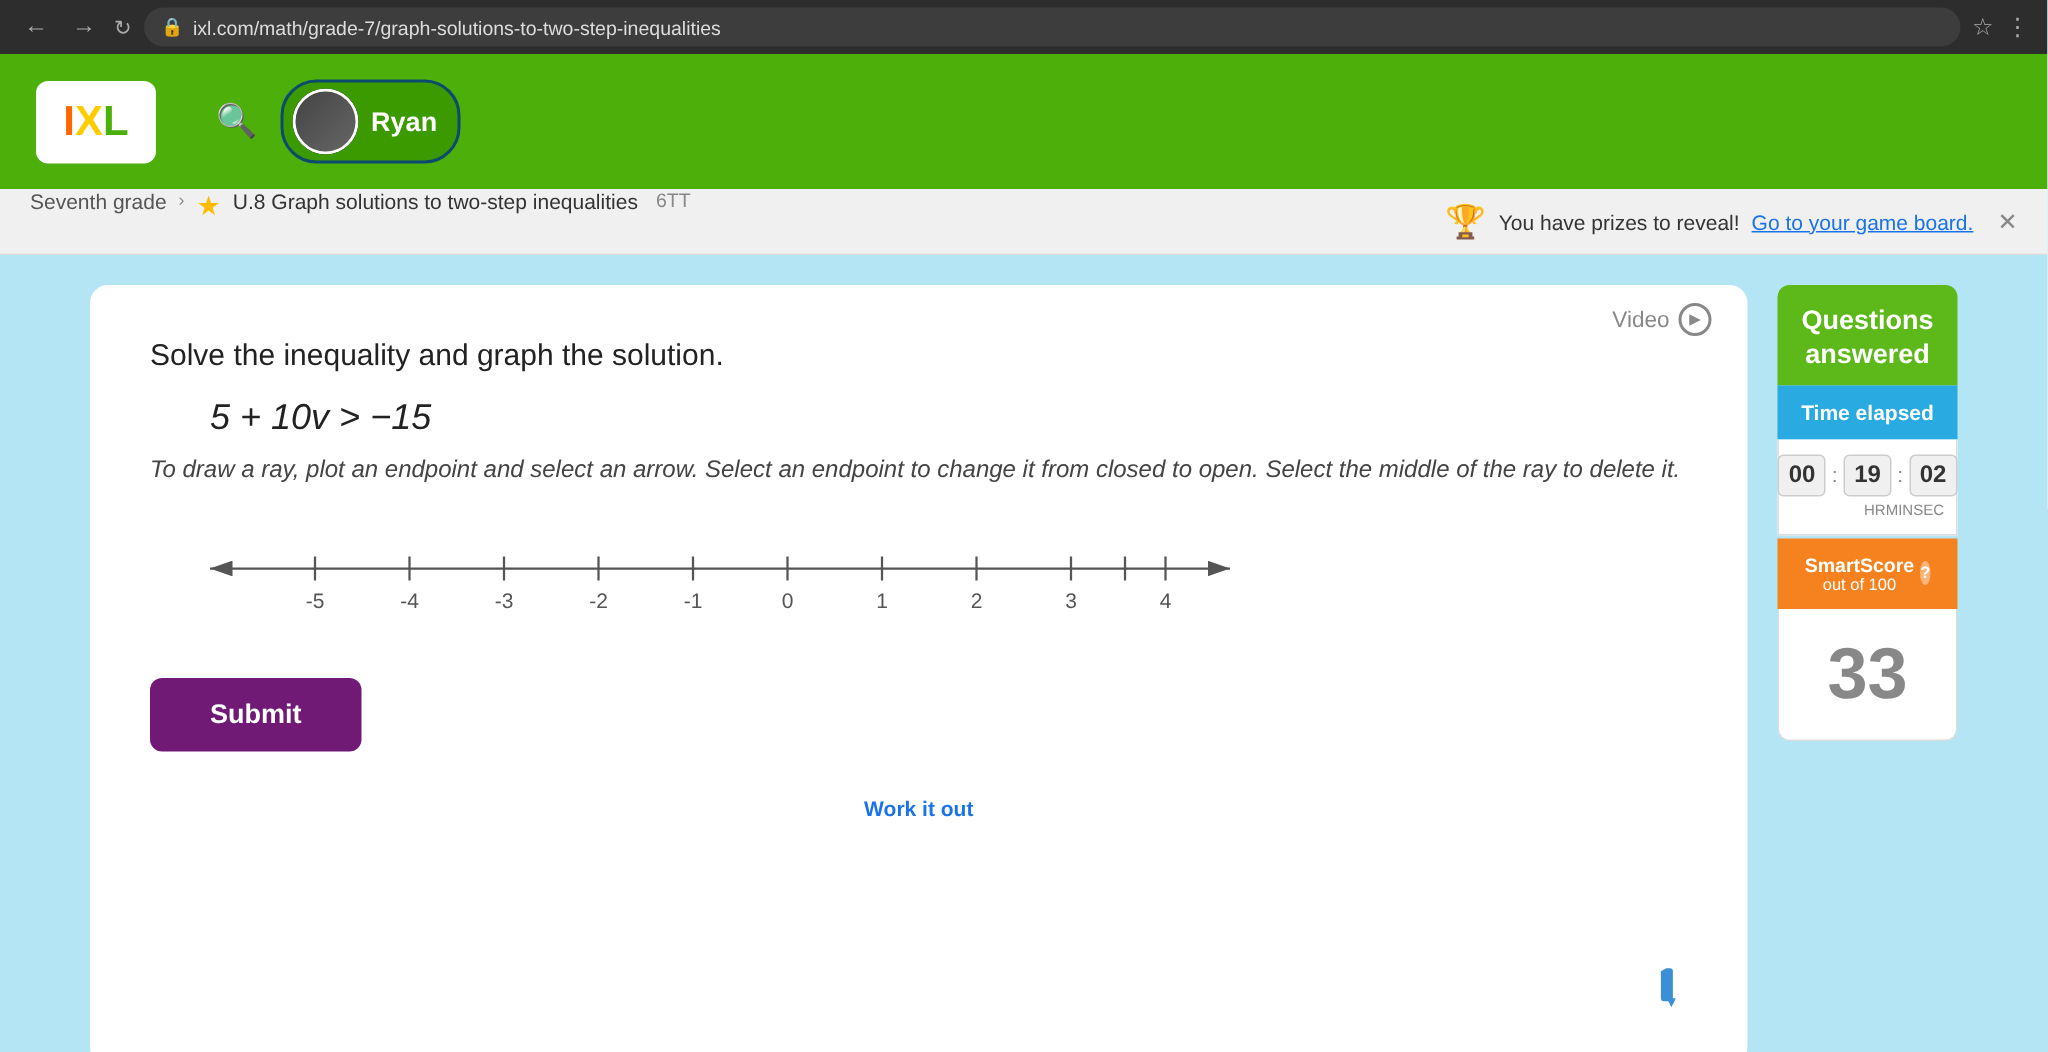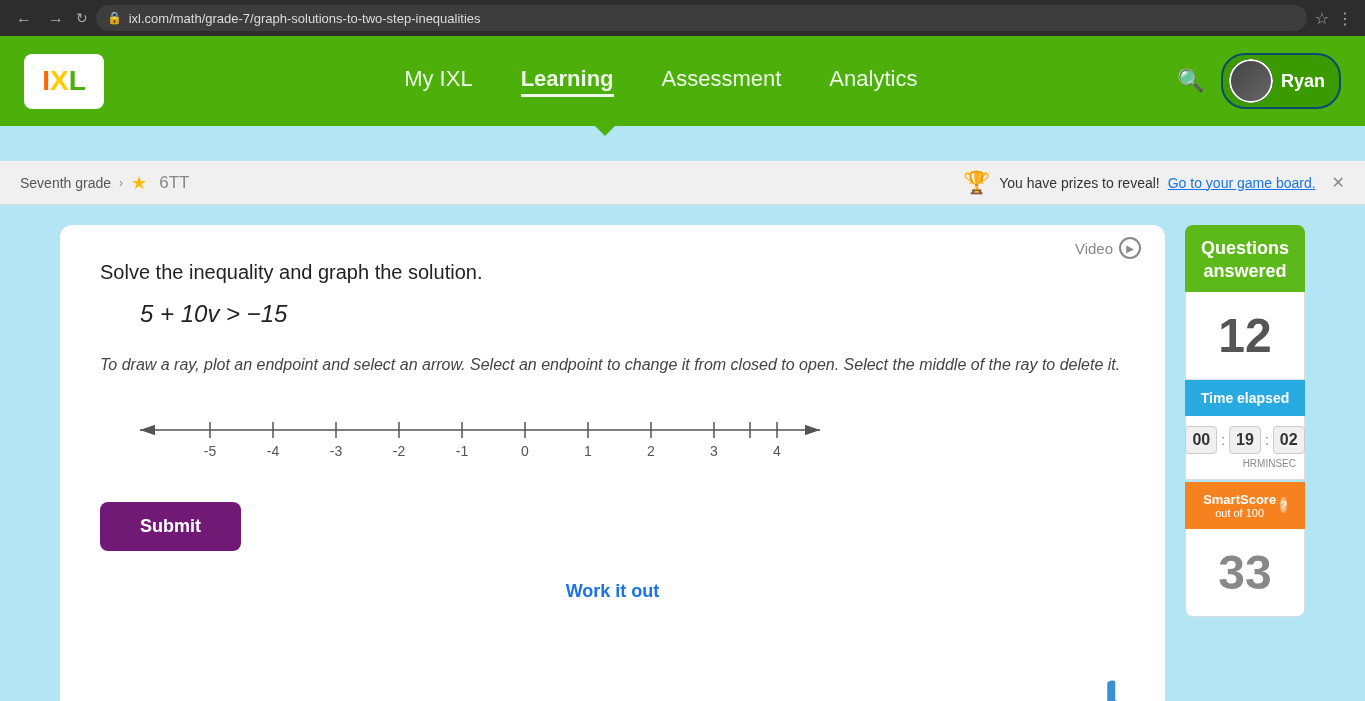--- a/index.html
+++ b/index.html
@@ -138,47 +138,45 @@
       border-left: 12px solid transparent;
       border-right: 12px solid transparent;
       border-top: 12px solid #4caf0a;
     }
 
     
     .breadcrumb-bar {
       background: #f0f0f0;
       height: 44px;
       display: flex;
-      align-items: center;
       padding: 0 20px;
       border-bottom: 1px solid #ddd;
       gap: 8px;
       position: relative;
-      margin-top: 35px;
     }
     .breadcrumb-text {
       color: #555;
       font-size: 14px;
     }
     .breadcrumb-arrow {
       color: #888;
       font-size: 12px;
     }
     .breadcrumb-star {
       color: #ffbb00;
       font-size: 18px;
     }
     .breadcrumb-title {
       color: #333;
       font-size: 14px;
       font-weight: 500;
     }
     .breadcrumb-code {
       color: #888;
-      font-size: 17px;
+      font-size: 13px;
       margin-left: 4px;
     }
     .prize-banner {
       margin-left: auto;
       display: flex;
       align-items: center;
       gap: 8px;
       font-size: 14px;
       color: #333;
     }
@@ -228,21 +226,21 @@
     }
 
     .problem-text {
       font-size: 20px;
       color: #222;
       margin-bottom: 8px;
     }
     .problem-equation {
       font-size: 24px;
       color: #222;
-      margin: 16px 0 24px 40px;
+      margin: 16px 0 8px 40px;
       font-style: italic;
     }
     .instruction-text {
       font-size: 16px;
       color: #444;
       font-style: italic;
       line-height: 1.6;
       margin-bottom: 30px;
     }
 
@@ -265,21 +263,21 @@
       padding: 14px 40px;
       font-size: 18px;
       font-weight: 600;
       cursor: pointer;
     }
 
     
     .work-it-out {
       text-align: center;
       color: #1a73e8;
-      font-size: 18px;
+      font-size: 14px;
       font-weight: 600;
       margin-top: 30px;
       cursor: pointer;
     }
 
     
     .pencil-icon {
       position: absolute;
       bottom: 30px;
       right: 30px;
@@ -410,42 +408,37 @@
     <span style="font-size:16px;">⋮</span>
   </div>
 </div>
 
 <div class="ixl-header">
   <div class="ixl-logo">
     <span class="logo-i">I</span>
       <span class="logo-x">X</span>
       <span class="logo-l">L</span>
   </div>
-  <nav class="ixl-nav">
-    <a class="nav-item">My IXL</a>
-    <a class="nav-item active">Learning</a>
-    <a class="nav-item">Assessment</a>
-    <a class="nav-item">Analytics</a>
-  </nav>
   <div class="header-right">
     <span class="search-icon-header">🔍</span>
     <div class="user-btn">
       <div class="user-avatar">
         <div class="user-avatar-inner" style="background: linear-gradient(135deg, #444, #666);"></div>
       </div>
       <span class="user-name">Ryan</span>
     </div>
   </div>
   <div class="nav-dropdown-arrow"></div>
 </div>
 
 <div class="breadcrumb-bar">
   <span class="breadcrumb-text">Seventh grade</span>
   <span class="breadcrumb-arrow">›</span>
   <span class="breadcrumb-star">★</span>
+  <span class="breadcrumb-title">U.8 Graph solutions to two-step inequalities</span>
   <span class="breadcrumb-code">6TT</span>
   <div class="prize-banner">
     <span class="prize-icon">🏆</span>
     <span>You have prizes to reveal!</span>
     <a class="prize-link">Go to your game board.</a>
     <span class="prize-close">✕</span>
   </div>
 </div>
 
 <div class="main-content">
@@ -513,21 +506,20 @@
     <div class="pencil-icon">
       <svg width="30" height="30" viewBox="0 0 30 30">
         <rect x="4" y="2" width="8" height="22" rx="2" fill="#3b8fd4" transform="rotate(30, 15, 15)"></rect>
         <polygon points="8,22 14,22 11,28" fill="#3b8fd4" transform="rotate(30, 15, 15)"></polygon>
       </svg>
     </div>
   </div>
 
   <div class="stats-sidebar">
     <div class="stats-questions">Questions answered</div>
-    <div class="stats-number">12</div>
     <div class="stats-time">Time elapsed</div>
     <div class="stats-timer">
       <div class="timer-display">
         <span class="timer-value">00</span>
         <span style="color:#888;font-size:14px;">:</span>
         <span class="timer-value">19</span>
         <span style="color:#888;font-size:14px;">:</span>
         <span class="timer-value">02</span>
       </div>
       <div class="timer-labels">

